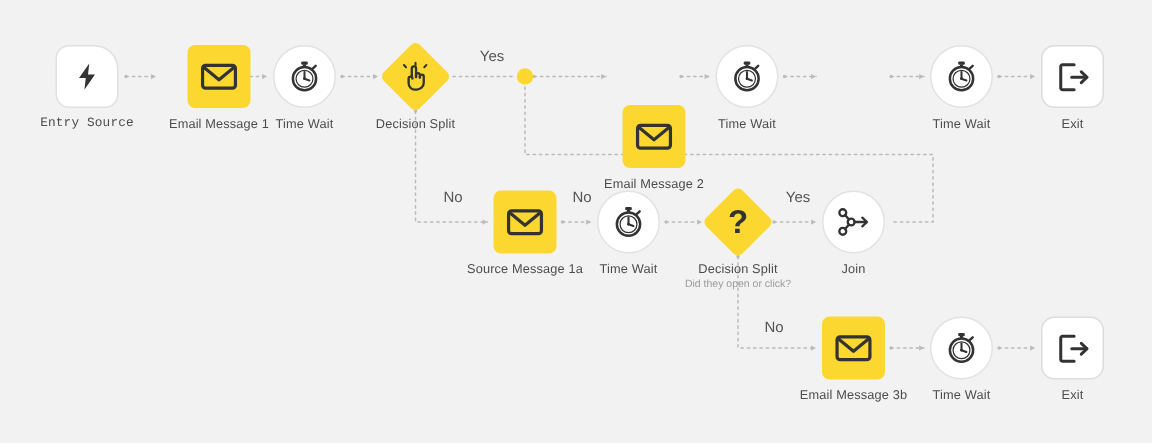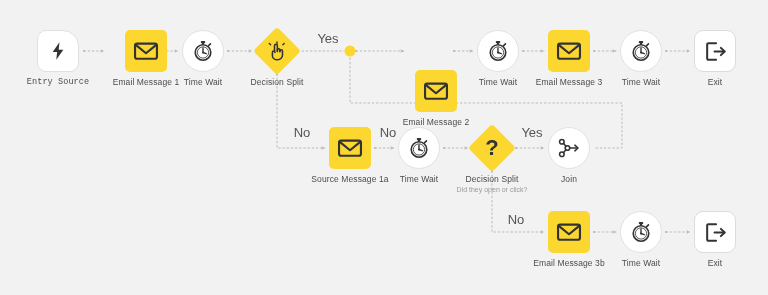--- a/index.html
+++ b/index.html
@@ -66,21 +66,21 @@
     transform:translate(-50%,0);
     margin-top:38px;
     white-space:nowrap;
     font-size:7px;
     color:#9a9a9a;
     text-align:center;
   }
   .edge-label{
     position:absolute;
     transform:translate(-50%,-50%);
-    font-size:13px;
+    font-size:10px;
     color:#555;
     white-space:nowrap;
   }
   .dot-junction{
     position:absolute;
     width:11px;height:11px;
     border-radius:50%;
     background:#fbd730;
     transform:translate(-50%,-50%);
   }
@@ -193,31 +193,20 @@
       <rect x="11.9" y="4.2" width="2.2" height="2.1" fill="#333333"></rect>
       <path d="M19.1 7.2 L21.1 5.3" stroke="#333333" stroke-width="1.7" stroke-linecap="round"></path>
       <path d="M13 14.6 L13 9.8" stroke="#333333" stroke-width="1.5" stroke-linecap="round"></path>
       <path d="M13 14.6 L16.5 15.9" stroke="#333333" stroke-width="1.5" stroke-linecap="round"></path>
       <circle cx="13" cy="14.6" r="1" fill="#333333"></circle>
           </svg>
         </span>
       </div>
       <div class="caption">Time Wait</div>
     </div>
-    <div class="node" style="left: 569px; top: 51px;">
-      <div class="shape mail">
-        <span>
-          <svg width="26" height="26" viewBox="0 0 28 28">
-      <rect x="2.2" y="6" width="23.6" height="16.4" rx="2.2" fill="none" stroke="#333333" stroke-width="2.3"></rect>
-      <path d="M3.3 7.6 L14 16.4 L24.7 7.6" fill="none" stroke="#333333" stroke-width="2.3" stroke-linecap="round" stroke-linejoin="round"></path>
-          </svg>
-        </span>
-      </div>
-      <div class="caption">Email Message 3</div>
-    </div>
     <div class="node" style="left: 641px; top: 51px;">
       <div class="shape circle">
         <span>
           <svg width="24" height="24" viewBox="0 0 26 26">
       <circle cx="13" cy="14.6" r="8.4" fill="none" stroke="#333333" stroke-width="1.8"></circle>
       <circle cx="13" cy="14.6" r="6.1" fill="none" stroke="#333333" stroke-width="0.9"></circle>
       <rect x="10.6" y="2.1" width="4.8" height="2.5" rx="1" fill="#333333"></rect>
       <rect x="11.9" y="4.2" width="2.2" height="2.1" fill="#333333"></rect>
       <path d="M19.1 7.2 L21.1 5.3" stroke="#333333" stroke-width="1.7" stroke-linecap="round"></path>
       <path d="M13 14.6 L13 9.8" stroke="#333333" stroke-width="1.5" stroke-linecap="round"></path>

